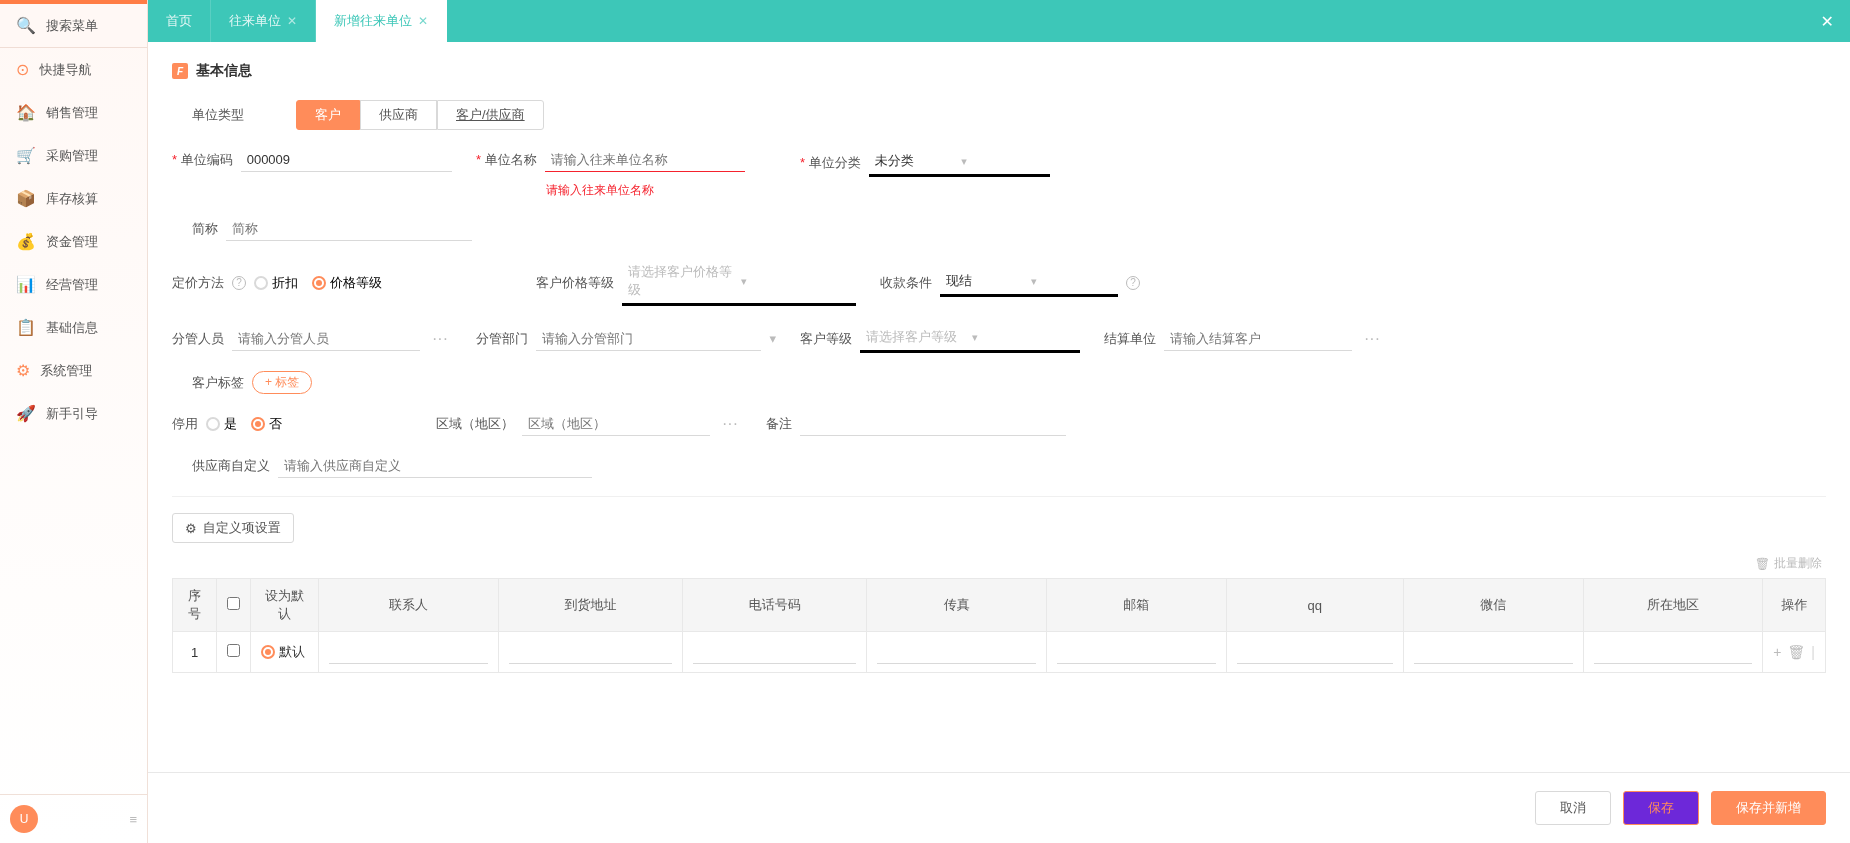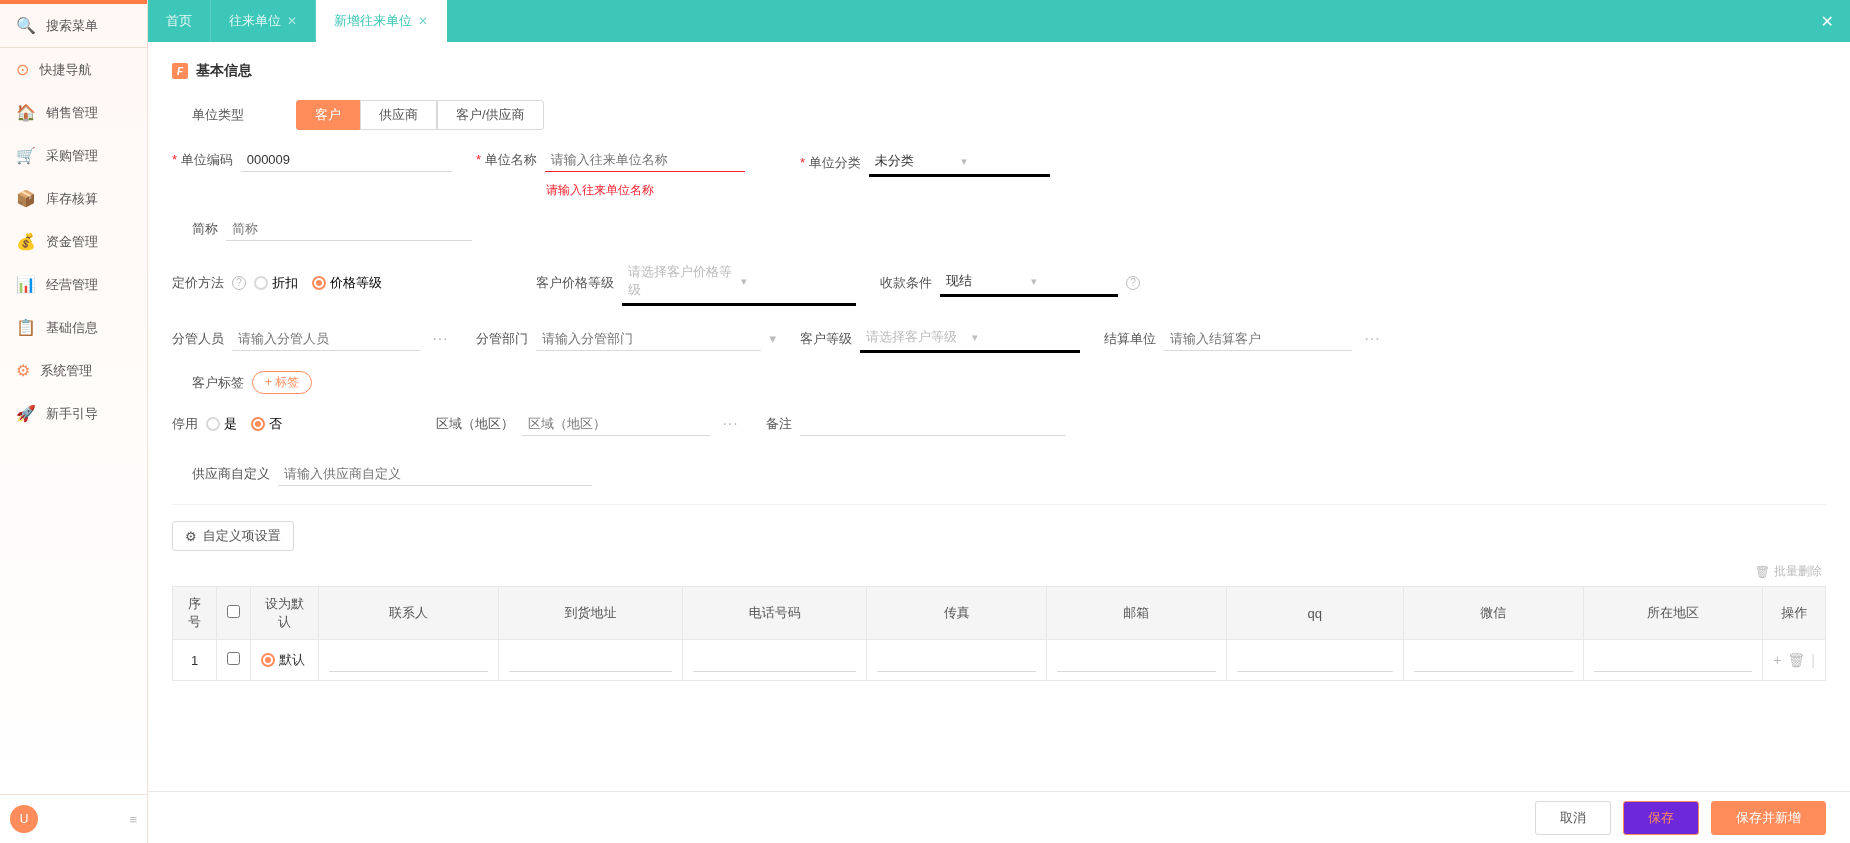--- a/index.html
+++ b/index.html
@@ -181,21 +181,21 @@
       cursor: pointer;
       font-size: 13px;
       color: #555;
     }
     .unit-type-btn.active {
       background: #ff8c5a;
       color: #fff;
       border-color: #ff8c5a;
     }
     .unit-type-btn:first-child { border-radius: 3px 0 0 3px; margin-left: 44px; }
-    .unit-type-btn:last-child { border-radius: 0 3px 3px 0; }
+    .unit-type-btn:last-child { border-radius: 0 3px 3px 0; text-decoration: underline; }
 
     
     .radio-group { display: flex; align-items: center; gap: 14px; }
     .radio-item { display: flex; align-items: center; gap: 4px; cursor: pointer; }
     .radio-circle {
       width: 14px; height: 14px;
       border-radius: 50%;
       border: 2px solid #d9d9d9;
       display: flex; align-items: center; justify-content: center;
     }
@@ -285,21 +285,21 @@
       padding: 5px 12px;
       cursor: pointer;
       color: #555;
       font-size: 13px;
       background: #fff;
       margin-bottom: 12px;
     }
 
     
     .footer {
-      height: 52px;
+      height: 71px;
       background: #fff;
       border-top: 1px solid #e8e8e8;
       display: flex;
       align-items: center;
       justify-content: flex-end;
       padding: 0 24px;
       gap: 12px;
       flex-shrink: 0;
     }
     .btn {
@@ -571,21 +571,21 @@
       </div>
 
       <div class="field-item" style="min-width:300px;">
         <span class="label">备注</span>
         <input class="form-input" type="text" style="min-width: 200px;">
       </div>
     </div>
 
     
     <div class="form-row" style="gap:24px; align-items:center;">
-      <div class="field-item" style="margin-left: 20px; min-width:400px;margin-top:8px;">
+      <div class="field-item" style="margin-left: 20px; min-width:400px;">
         <span class="label">供应商自定义</span>
         <input class="form-input" type="text" style="min-width: 200px;" placeholder="请输入供应商自定义">
       </div>
     </div>
 
     <hr class="divider-section">
 
     
     <button class="custom-setting-btn">
       <span>⚙</span>

